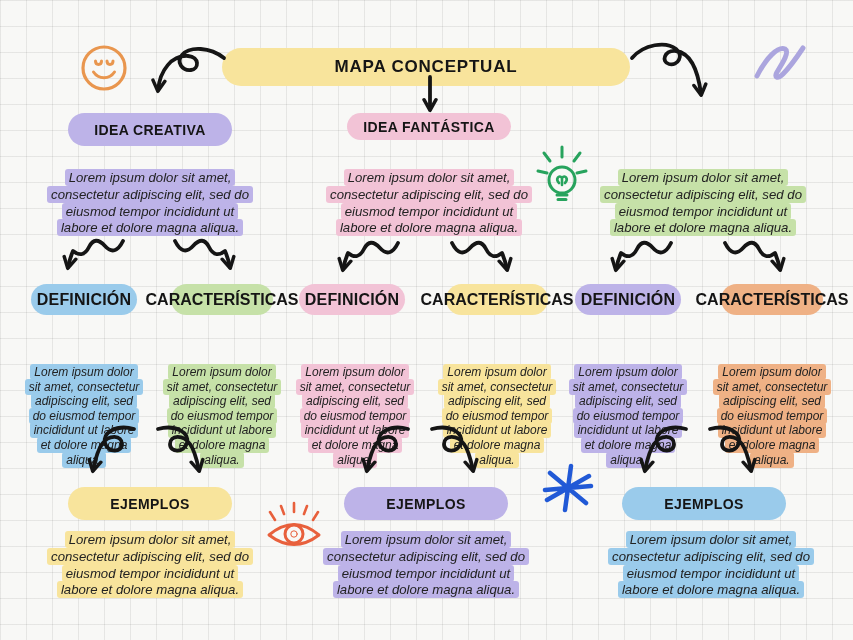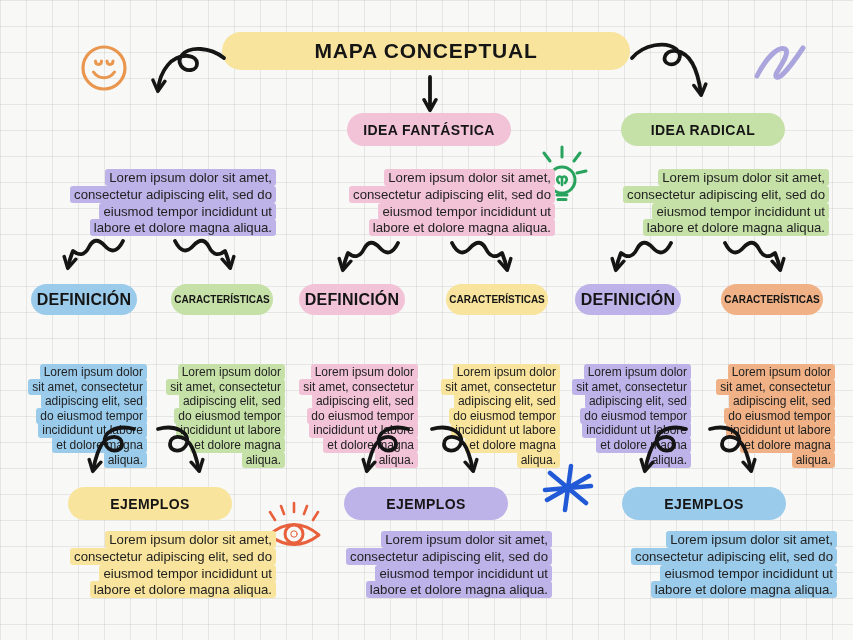--- a/index.html
+++ b/index.html
@@ -11,27 +11,28 @@
       linear-gradient(90deg, rgba(120,120,120,.14) 1px, transparent 1px);
     background-size:26px 26px;
     font-family:"Liberation Sans", sans-serif;
     color:#1a1a1a;
   }
   .pill{
     position:absolute;display:flex;align-items:center;justify-content:center;
     background:var(--pill,#eee);border-radius:20px;font-weight:700;color:#151515;
     text-align:center;white-space:nowrap;
   }
-  .title-pill{font-size:21px;letter-spacing:.8px;}
+  .title-pill{font-size:17px;letter-spacing:.8px;margin-top:16px;}
   .lvl1{font-size:14px;letter-spacing:.4px;}
   .lvl2{font-size:16px;letter-spacing:.2px;}
-  .lvl2.car{font-size:10px;letter-spacing:0;text-align:right;}
+  .lvl2.car{font-size:16px;letter-spacing:0;text-align:right;}
   .hl-wrap{
-    position:absolute;text-align:right;font-size:13.2px;line-height:16.8px;
+    position:absolute;text-align:center;font-size:13.2px;line-height:16.8px;
     color:#222;
+    font-style:italic;
   }
   .hl-wrap.small{font-size:12px;line-height:14.6px;margin-top:35px;}
   .hl{
     white-space:pre-line;background:var(--pill,#eee);
     border-radius:3px;padding:1px 4px;
     -webkit-box-decoration-break:clone;box-decoration-break:clone;
   }
   .arrow{position:absolute;overflow:visible;}
   .arrow path{stroke:#151515;stroke-width:3.8;fill:none;stroke-linecap:round;stroke-linejoin:round;}
   .doodle{position:absolute;overflow:visible;}
@@ -84,20 +85,21 @@
     <path d="M7,35 Q32,14 57,35 Q32,54 7,35 Z" stroke-width="3"></path>
     <circle cx="32" cy="34" r="9" stroke-width="3"></circle>
     <circle cx="32" cy="34" r="3.2" fill="currentColor" stroke="none"></circle>
     <path d="M13,20 L8,12 M22,14 L19,6 M32,12 L32,3 M42,14 L45,6 M51,20 L56,12" stroke-width="2.6"></path>
   </svg>
 
   <svg class="doodle" style="left: 542px; top: 462px; --pill: #2159D6; color: rgb(33, 89, 214);" width="52" height="52" viewBox="0 0 52 52">
     <path d="M29,4 L23,48 M5,38 L47,14 M8,11 L44,41 M3,28 L49,24" stroke-width="4.5"></path>
   </svg>
 
+  <div class="pill lvl1" style="left: 68px; top: 113px; width: 164px; height: 33px; --pill: #BDB3E8;">IDEA CREATIVA</div>
   <div class="hl-wrap" style="left:24px;top:170px;width:252px;">
     <span class="hl" style="--pill: #BDB3E8;">Lorem ipsum dolor sit amet,
 consectetur adipiscing elit, sed do
 eiusmod tempor incididunt ut
 labore et dolore magna aliqua.</span>
   </div>
   <svg class="arrow" style="left:60px;top:234px" width="70" height="52" viewBox="0 0 70 52">
     <path d="M63,7 Q55,23 45,12 Q35,1 29,13 Q23,25 13,17 Q10,24 8,33" marker-end="url(#ah)"></path>
   </svg>
   <svg class="arrow" style="left:168px;top:234px" width="70" height="52" viewBox="0 0 70 52">
@@ -130,21 +132,21 @@
     <path d="M10,5 C28,0 42,9 39,19 C36,29 22,29 22,20 C22,11 35,10 42,20 C47,27 49,37 51,46" marker-end="url(#ah)"></path>
   </svg>
   <div class="pill lvl1" style="left: 68px; top: 487px; width: 164px; height: 33px; --pill: #F8E49C;">EJEMPLOS</div>
   <div class="hl-wrap" style="left:24px;top:532px;width:252px;">
     <span class="hl" style="--pill: #F8E49C;">Lorem ipsum dolor sit amet,
 consectetur adipiscing elit, sed do
 eiusmod tempor incididunt ut
 labore et dolore magna aliqua.</span>
   </div>
 
-  <div class="pill lvl1" style="left: 347px; top: 113px; width: 164px; height: 33px; --pill: #F2C3D6;">IDEA FANTÁSTICA</div>
+  <div class="pill lvl1" style="left: 347px; top: 113px; width: 164px; height: 27px; --pill: #F2C3D6;">IDEA FANTÁSTICA</div>
   <div class="hl-wrap" style="left:303px;top:170px;width:252px;">
     <span class="hl" style="--pill: #F2C3D6;">Lorem ipsum dolor sit amet,
 consectetur adipiscing elit, sed do
 eiusmod tempor incididunt ut
 labore et dolore magna aliqua.</span>
   </div>
   <svg class="arrow" style="left:335px;top:236px" width="70" height="52" viewBox="0 0 70 52">
     <path d="M63,7 Q55,23 45,12 Q35,1 29,13 Q23,25 13,17 Q10,24 8,33" marker-end="url(#ah)"></path>
   </svg>
   <svg class="arrow" style="left:445px;top:236px" width="70" height="52" viewBox="0 0 70 52">
@@ -177,21 +179,20 @@
     <path d="M10,5 C28,0 42,9 39,19 C36,29 22,29 22,20 C22,11 35,10 42,20 C47,27 49,37 51,46" marker-end="url(#ah)"></path>
   </svg>
   <div class="pill lvl1" style="left: 344px; top: 487px; width: 164px; height: 33px; --pill: #BDB3E8;">EJEMPLOS</div>
   <div class="hl-wrap" style="left:300px;top:532px;width:252px;">
     <span class="hl" style="--pill: #BDB3E8;">Lorem ipsum dolor sit amet,
 consectetur adipiscing elit, sed do
 eiusmod tempor incididunt ut
 labore et dolore magna aliqua.</span>
   </div>
 
-  <div class="pill lvl1" style="left: 621px; top: 113px; width: 164px; height: 33px; --pill: #C6E1A8;">IDEA RADICAL</div>
   <div class="hl-wrap" style="left:577px;top:170px;width:252px;">
     <span class="hl" style="--pill: #C6E1A8;">Lorem ipsum dolor sit amet,
 consectetur adipiscing elit, sed do
 eiusmod tempor incididunt ut
 labore et dolore magna aliqua.</span>
   </div>
   <svg class="arrow" style="left:608px;top:236px" width="70" height="52" viewBox="0 0 70 52">
     <path d="M63,7 Q55,23 45,12 Q35,1 29,13 Q23,25 13,17 Q10,24 8,33" marker-end="url(#ah)"></path>
   </svg>
   <svg class="arrow" style="left:718px;top:236px" width="70" height="52" viewBox="0 0 70 52">

